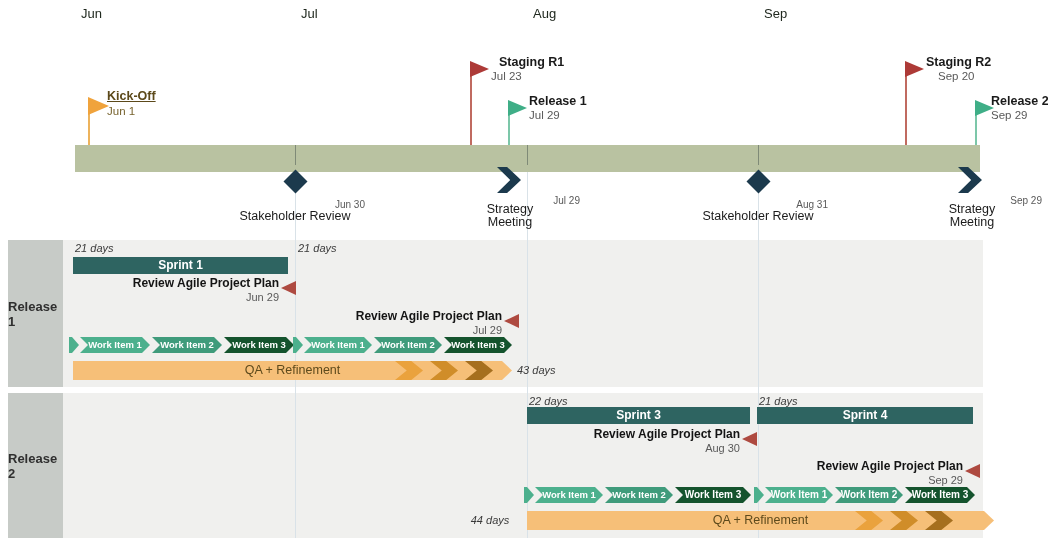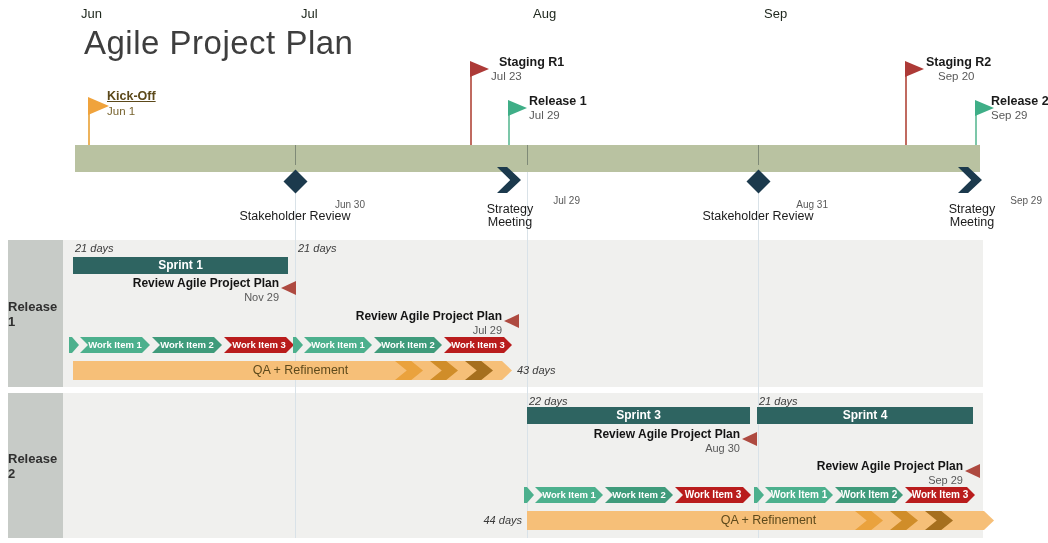--- a/index.html
+++ b/index.html
@@ -45,36 +45,35 @@
   .rev-tri{position:absolute;width:15px;height:14px;background:#ae4a40;z-index:2;
            clip-path:polygon(100% 0,0 50%,100% 100%);}
 
   
   .wi{position:absolute;height:16px;color:#fff;font-weight:700;font-size:9.5px;text-align:center;
       overflow:hidden;line-height:11px;padding-top:2px;box-sizing:border-box;z-index:2;
       clip-path:polygon(0 0,calc(100% - 8px) 0,100% 50%,calc(100% - 8px) 100%,0 100%,8px 50%);}
   .wi.nowrap{white-space:nowrap;line-height:12px;font-size:10px;}
   .wi-cap{position:absolute;width:10px;height:16px;z-index:2;
           clip-path:polygon(0 0,3px 0,100% 50%,3px 100%,0 100%);}
-  .c1{background:#4cb08d;} .c2{background:#3f9b7b;} .c3{background:#b91c1c;}
+  .c1{background:#4cb08d;} .c2{background:#3f9b7b;} .c3{background:#14532d;}
 
   
   .qa{position:absolute;height:19px;background:#f6bf78;z-index:2;
       clip-path:polygon(0 0,calc(100% - 10px) 0,100% 50%,calc(100% - 10px) 100%,0 100%);}
-  .qa-label{position:absolute;width:100%;text-align:center;line-height:19px;font-size:12.5px;color:#5e4a1c;margin-left:8px;}
+  .qa-label{position:absolute;width:100%;text-align:center;line-height:19px;font-size:12.5px;color:#5e4a1c;}
   .qa-arr{position:absolute;top:0;height:19px;width:28px;
           clip-path:polygon(0 0,58% 0,100% 50%,58% 100%,0 100%,42% 50%);}
   .a1{background:#eaa23d;} .a2{background:#d08d29;} .a3{background:#a66f1e;}
 </style>
 </head>
 <body>
 
 <div class="canvas">
 
-  <div class="title">Agile Project Plan</div>
 
   <div class="lane-bg" style="top:240px;height:147px;"></div>
   <div class="lane-bg" style="top:393px;height:145px;"></div>
 
   <div class="grid" style="left:295px;"></div>
   <div class="grid" style="left:527px;"></div>
   <div class="grid" style="left:758px;"></div>
 
   <div class="band"></div>
   <div class="month" style="left:75px;width:220px;">Jun</div>
@@ -148,21 +147,21 @@
 
   <div class="lane-tab" style="top:240px;height:147px;">Release 1</div>
   <div class="lane-tab" style="top:393px;height:145px;">Release 2</div>
 
   <div class="dur" style="left:75px;top:242px;">21 days</div>
   <div class="sprint" style="left:73px;top:257px;width:215px;">Sprint 1</div>
   <div class="dur" style="left:298px;top:242px;">21 days</div>
 
   <div class="rev-text" style="right:769px;top:276px;">
     <div class="rev-title">Review Agile Project Plan</div>
-    <div class="rev-date">Nov 29</div>
+    <div class="rev-date">Jun 29</div>
   </div>
   <div class="rev-tri" style="left:281px;top:281px;"></div>
 
   <div class="rev-text" style="right:546px;top:309px;">
     <div class="rev-title">Review Agile Project Plan</div>
     <div class="rev-date">Jul 29</div>
   </div>
   <div class="rev-tri" style="left:504px;top:314px;"></div>
 
   <div class="wi-cap c1" style="left:69px;top:337px;"></div>
@@ -209,15 +208,15 @@
   <div class="wi c1 nowrap" style="left:765px;top:487px;width:68px;">Work Item 1</div>
   <div class="wi c2 nowrap" style="left:835px;top:487px;width:68px;">Work Item 2</div>
   <div class="wi c3 nowrap" style="left:905px;top:487px;width:70px;">Work Item 3</div>
 
   <div class="qa" style="left:527px;top:511px;width:467px;">
     <div class="qa-label">QA + Refinement</div>
     <div class="qa-arr a1" style="left:328px;"></div>
     <div class="qa-arr a2" style="left:363px;"></div>
     <div class="qa-arr a3" style="left:398px;"></div>
   </div>
-  <div class="dur" style="left:458px;top:514px;width:64px;text-align:right;">44 days</div>
+  <div class="dur" style="left:458px;top:514px;width:64px;text-align:center;">44 days</div>
 
 </div>
 
 </body></html>

